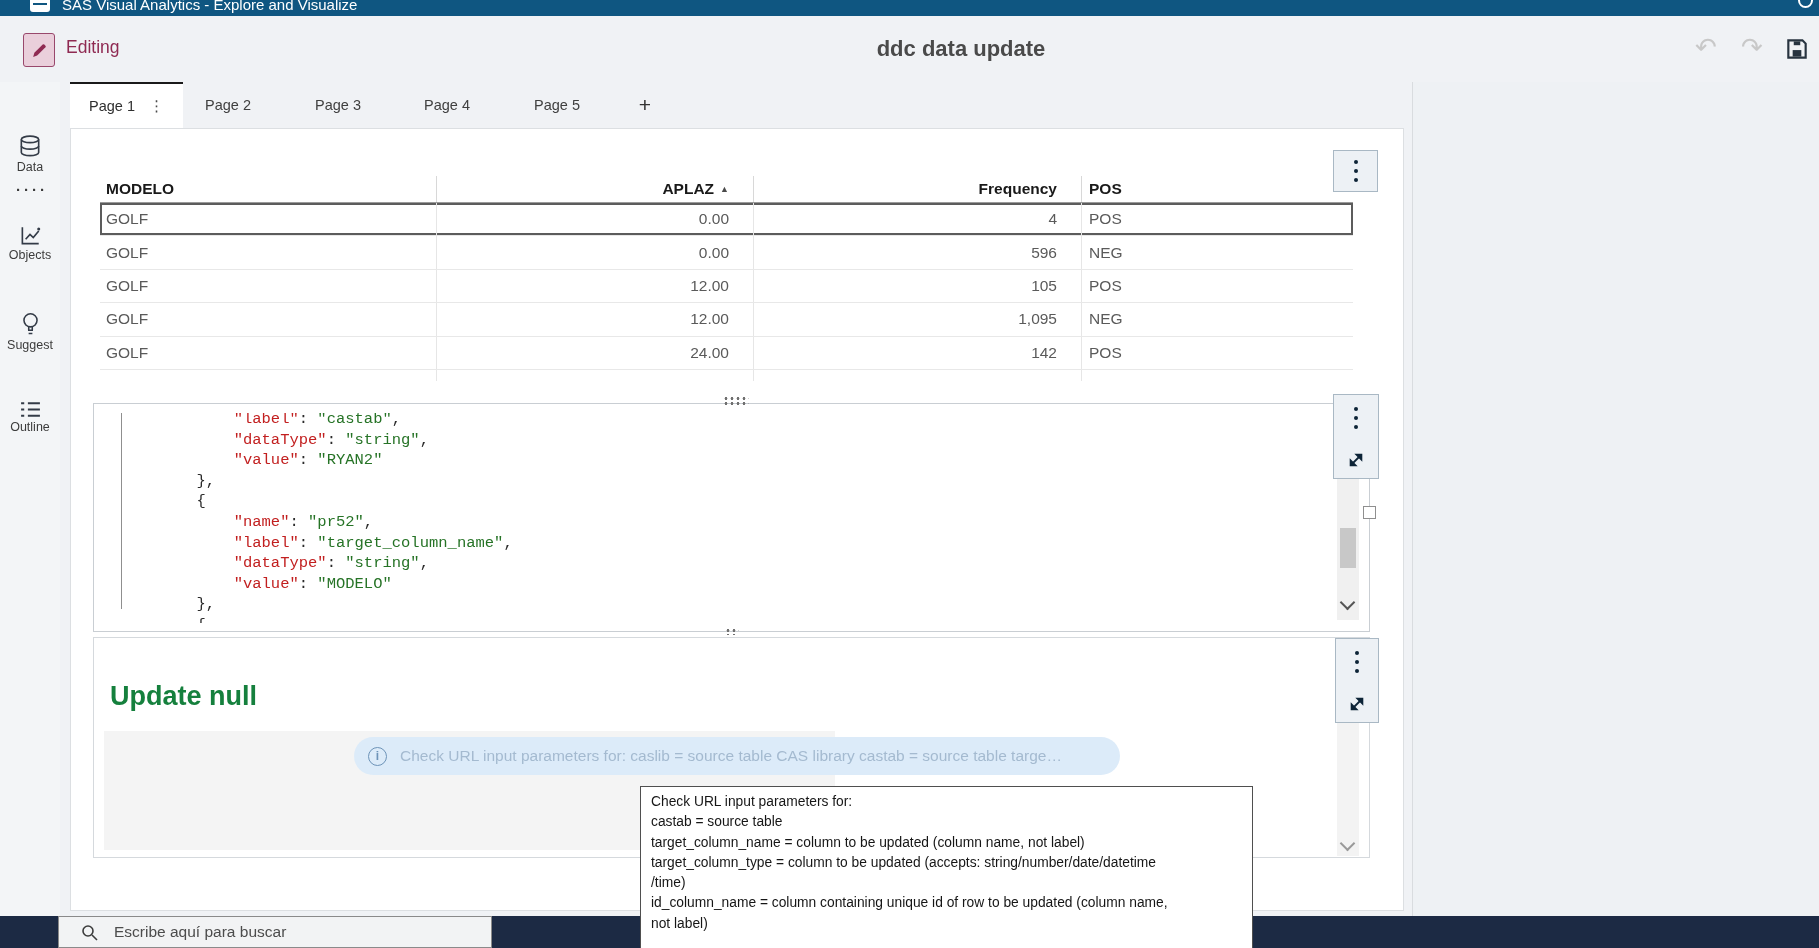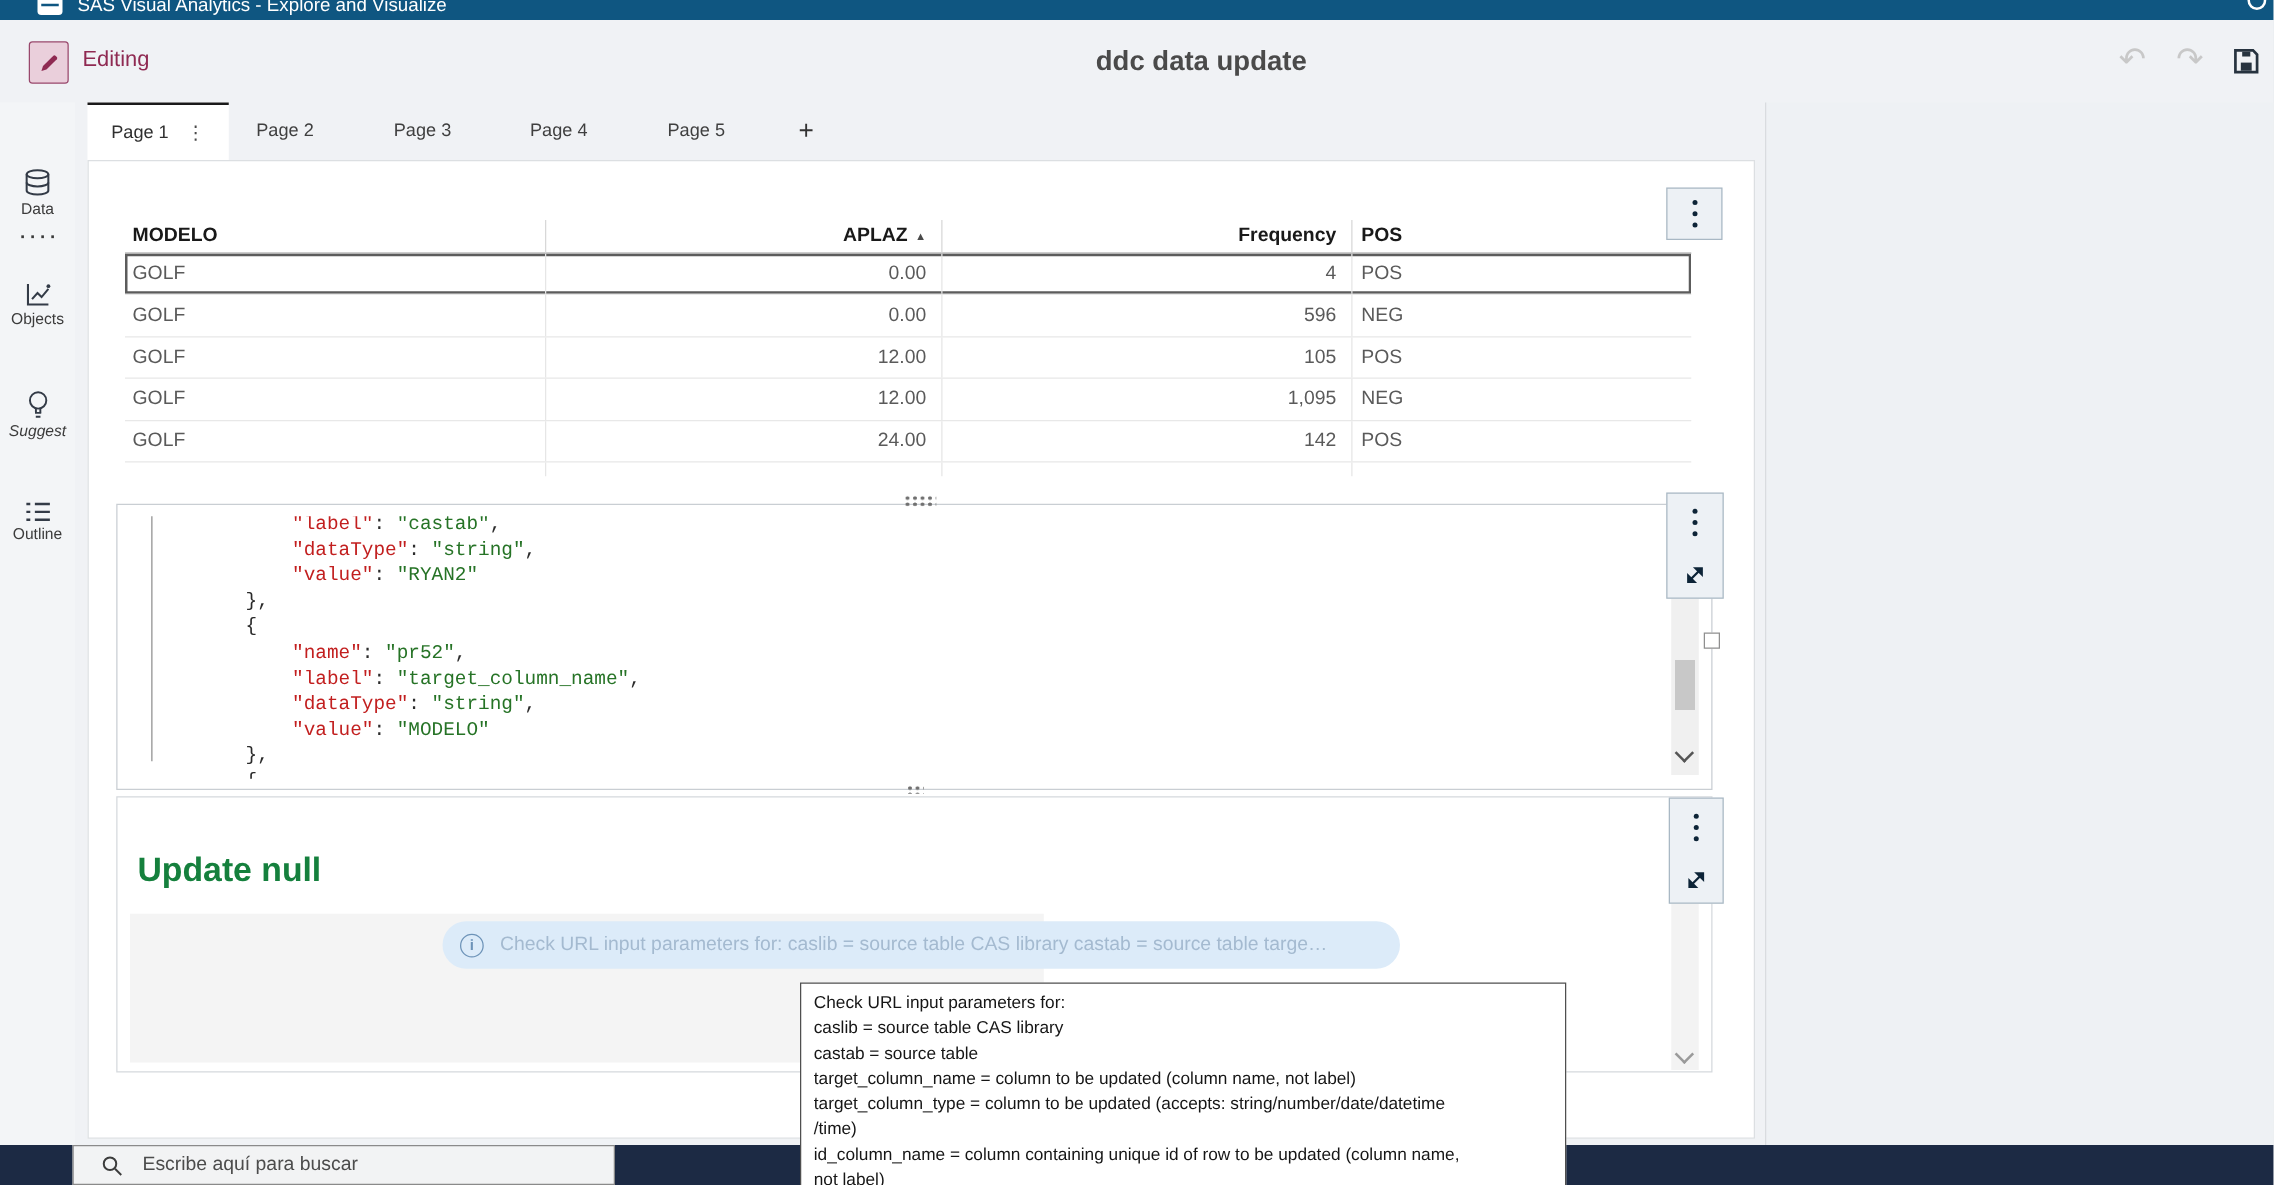--- a/index.html
+++ b/index.html
@@ -51,21 +51,21 @@
 
   
   .dtable{left:100px;top:176px;width:1253px;z-index:2;}
   .trow,.thead{display:grid;grid-template-columns:337px 317px 328px 271px;}
   .thead{height:26px;border-bottom:1px solid #9b9b9b;}
   .thead .cell{font-weight:bold;color:#191919;font-size:15.5px;border-right:1px solid #d8d8d8;}
   .trow{height:32.4px;border-bottom:1px solid #e8e8e8;}
   .trow .cell{color:#5a5a5a;font-size:15.5px;border-right:1px solid #e6e6e6;}
   .cell{display:flex;align-items:center;box-sizing:border-box;overflow:hidden;}
   .cell:nth-child(1){padding-left:6px;align-items:center;}
-  .cell:nth-child(2),.cell:nth-child(3){justify-content:flex-end;padding-right:12px;}
+  .cell:nth-child(2),.cell:nth-child(3){justify-content:flex-end;padding-right:24px;}
   .cell:nth-child(4){padding-left:7px;border-right:none !important;}
   .trow.sel{box-shadow:inset 0 0 0 2px #5c5c5c;}
   .sort-arrow{font-size:9px;color:#4a4a4a;margin-left:6px;}
   .tstub{height:11px;border-bottom:none;}
   .tstub .cell{border-bottom:none;}
 
   
   .dots-handle{width:26px;height:9px;
     background-image:radial-gradient(circle,#707070 1.3px,transparent 1.6px);
     background-size:6px 5px;z-index:3;}
@@ -174,21 +174,21 @@
     <div class="abs rail-item" style="top:142px;">
       <span>
         <svg width="24" height="24" viewBox="0 0 22 22" fill="none" stroke="#333b47" stroke-width="1.5" style="margin:0 auto;">
             <path d="M4 3 v15 h15"></path>
             <path d="M7 14 l4 -4.5 3 3 5 -6"></path>
             <circle cx="19" cy="4.5" r="1.4" fill="#333b47" stroke="none"></circle>
           </svg>
       </span>
       <div class="rail-label">Objects</div>
     </div>
-    <div class="abs rail-item" style="top:229px;font-style:italic;">
+    <div class="abs rail-item" style="top:229px;">
       <span>
         <svg width="21" height="27" viewBox="0 0 20 26" fill="none" stroke="#333b47" stroke-width="1.5" style="margin:0 auto;">
             <circle cx="10" cy="9" r="6.3"></circle>
             <path d="M8.3 15 v3.2 M11.7 15 v3.2"></path>
             <path d="M7.6 18.6 h4.8 M8.2 21.6 h3.6"></path>
           </svg>
       </span>
       <div class="rail-label">Suggest</div>
     </div>
     <div class="abs rail-item" style="top:317px;">
@@ -344,21 +344,20 @@
         <path d="M2 15 V6 h3.5 V2 h4 v6 h3.5 V5 h4 v10"></path>
         <path d="M1.2 15 h16.6"></path>
       </svg>
   </div>
   <div class="abs rp-obs">obs</div>
   <div class="abs rp-plus">+</div>
   <div class="abs rp-add">Add</div>
 
   <div class="abs tooltip">
       <div>Check URL input parameters for:</div>
-      <div>caslib = source table CAS library</div>
       <div>castab = source table</div>
       <div>target_column_name = column to be updated (column name, not label)</div>
       <div>target_column_type = column to be updated (accepts: string/number/date/datetime</div>
       <div>/time)</div>
       <div>id_column_name = column containing unique id of row to be updated (column name,</div>
       <div>not label)</div>
     </div>
 
   <div class="abs taskbar"></div>
   <div class="abs tb-start">

